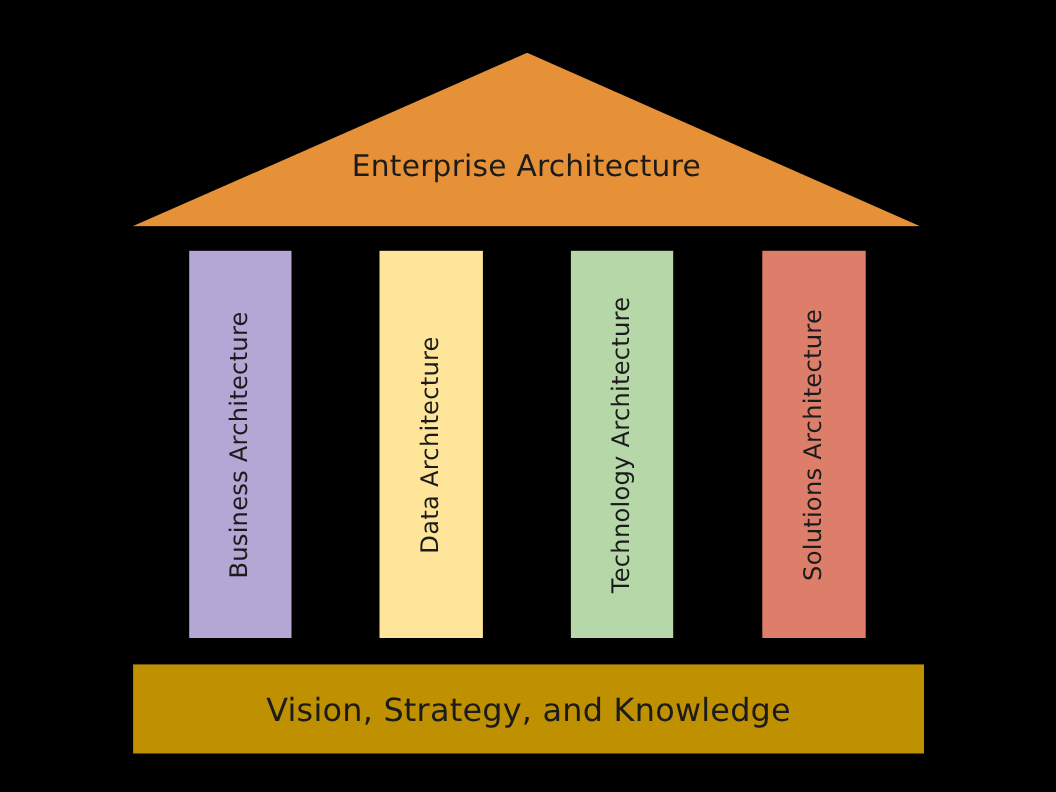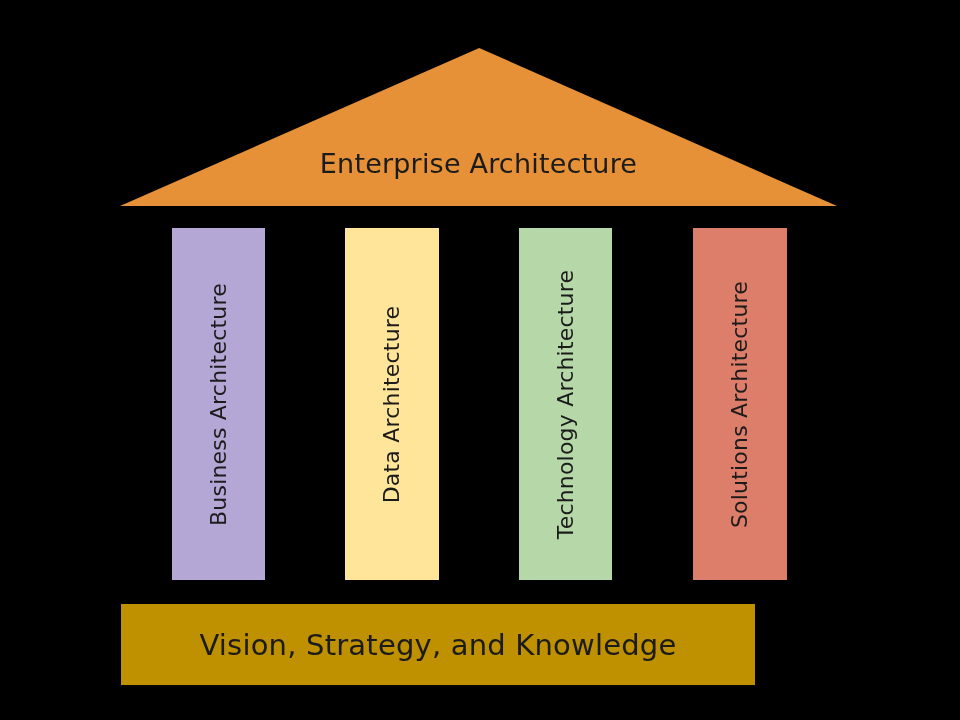--- a/index.html
+++ b/index.html
@@ -22,21 +22,21 @@
     left: 120px;
     top: 48px;
     width: 717px;
     height: 158px;
     clip-path: polygon(50.1% 0, 100% 100%, 0 100%);
     display: flex;
     align-items: flex-end;
     justify-content: center;
   }
   .roof-title {
-    margin-bottom: 27px;
+    margin-bottom: 39px;
     font-size: 27px;
     letter-spacing: 0.2px;
     white-space: nowrap;
   }
   
   .pillar {
     position: absolute;
     top: 228px;
     height: 352px;
     width: 93px;
@@ -52,21 +52,21 @@
     transform: rotate(-90deg);
     white-space: nowrap;
     font-size: 22px;
     letter-spacing: 0.2px;
   }
   
   .base-bar {
     position: absolute;
     left: 121px;
     top: 604px;
-    width: 634px;
+    width: 719px;
     height: 81px;
     display: flex;
     align-items: center;
     justify-content: center;
   }
   .base-label {
     font-size: 29px;
     letter-spacing: 0.2px;
     white-space: nowrap;
   }

